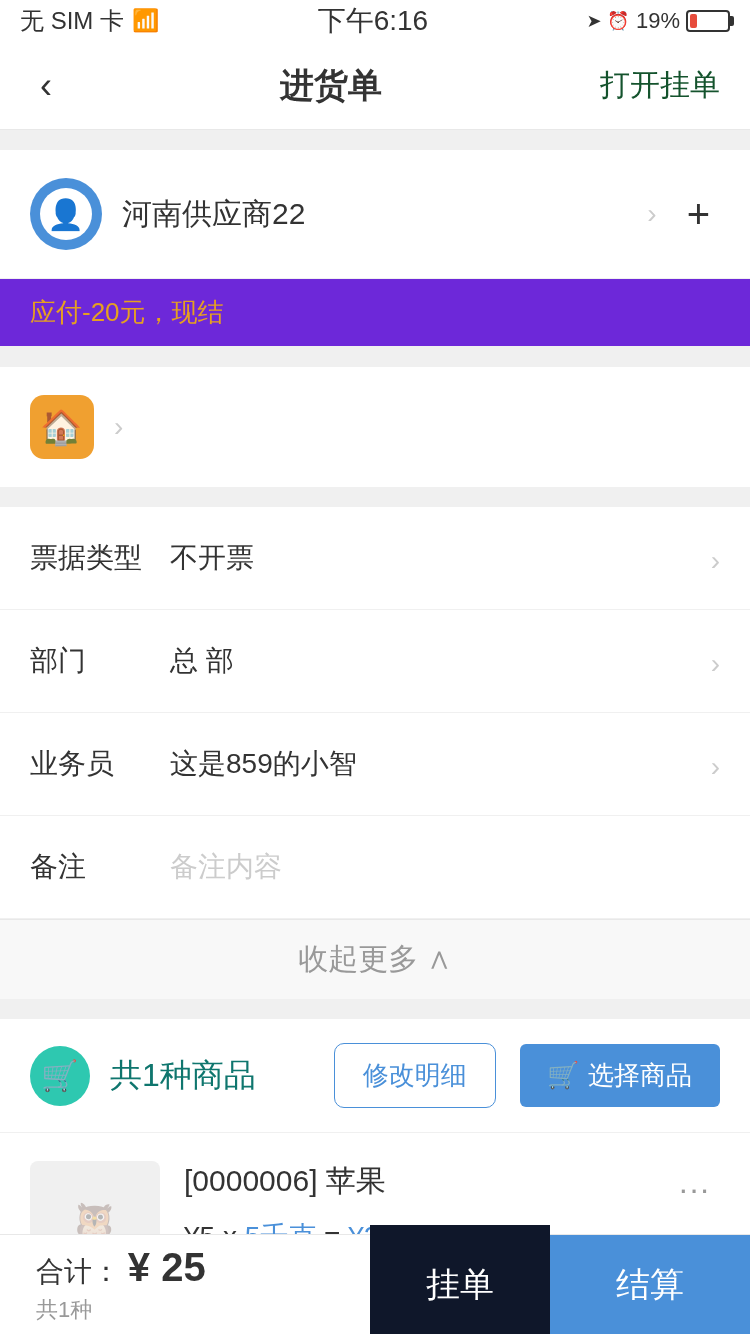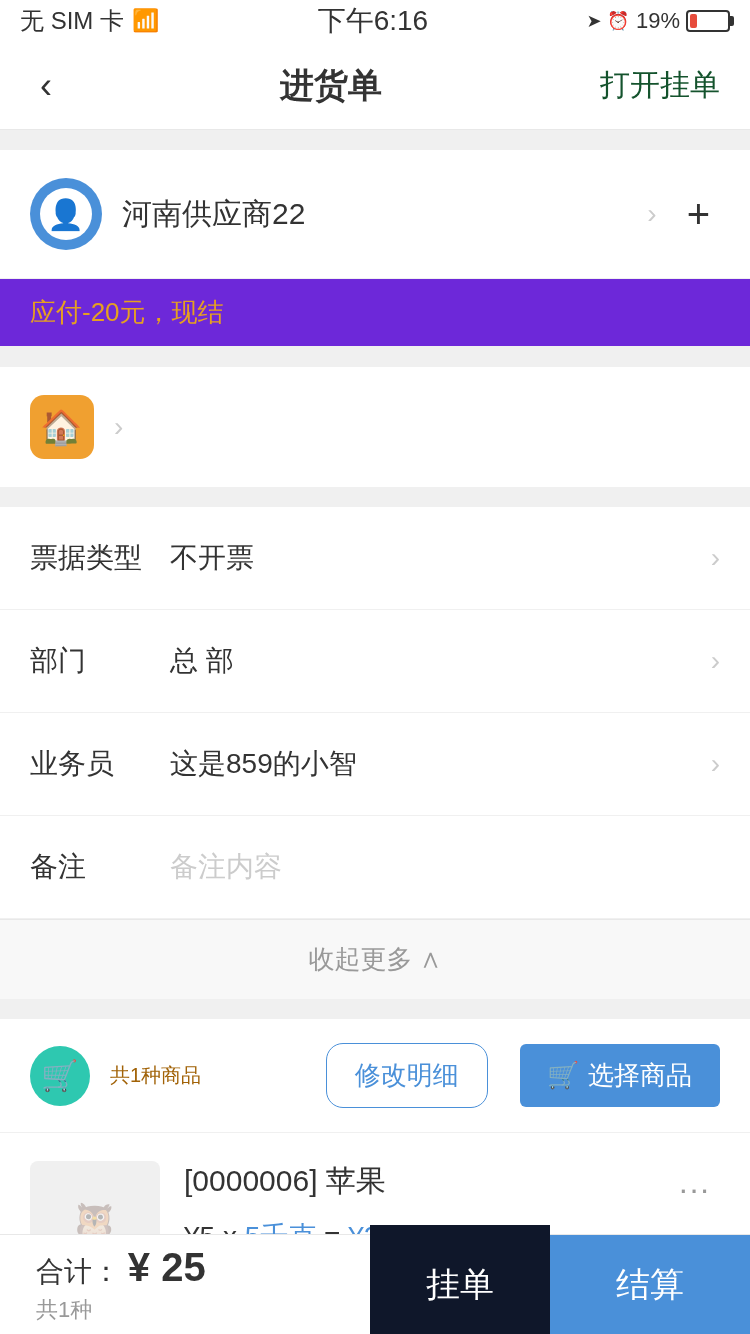--- a/index.html
+++ b/index.html
@@ -185,21 +185,21 @@
       color: #ccc;
     }
 
     
     .form-section {
       background: #fff;
       width: 750px;
     }
     .form-row {
       display: flex;
-      align-items: center;
+      align-items: flex-end;
       padding: 32px 30px;
       border-bottom: 1px solid #f0f0f0;
       min-height: 90px;
     }
     .form-label {
       font-size: 28px;
       color: #333;
       width: 120px;
       flex-shrink: 0;
     }
@@ -214,21 +214,21 @@
     }
 
     
     .collapse-btn {
       background: #f8f8f8;
       width: 750px;
       height: 80px;
       display: flex;
       align-items: center;
       justify-content: center;
-      font-size: 26px;
+      font-size: 30px;
       color: #999;
       cursor: pointer;
       border-top: 1px solid #e8e8e8;
     }
 
     
     .products-section {
       background: #fff;
       width: 750px;
       margin-top: 20px;
@@ -249,31 +249,31 @@
       justify-content: center;
       margin-right: 20px;
       flex-shrink: 0;
     }
     .products-icon {
       font-size: 30px;
       color: #fff;
     }
     .products-count {
       flex: 1;
-      font-size: 20px;
-      color: #a16207;
+      font-size: 32px;
+      color: #0f766e;
     }
     .btn-modify {
       border: 1px solid #4a90d9;
       color: #4a90d9;
       background: #fff;
       padding: 14px 28px;
       font-size: 26px;
-      border-radius: 17px;
-      margin-right: 32px;
+      border-radius: 10px;
+      margin-right: 24px;
       cursor: pointer;
     }
     .btn-select {
       background: #4a90d9;
       color: #fff;
       padding: 14px 28px;
       font-size: 26px;
       border-radius: 6px;
       cursor: pointer;
       display: flex;

